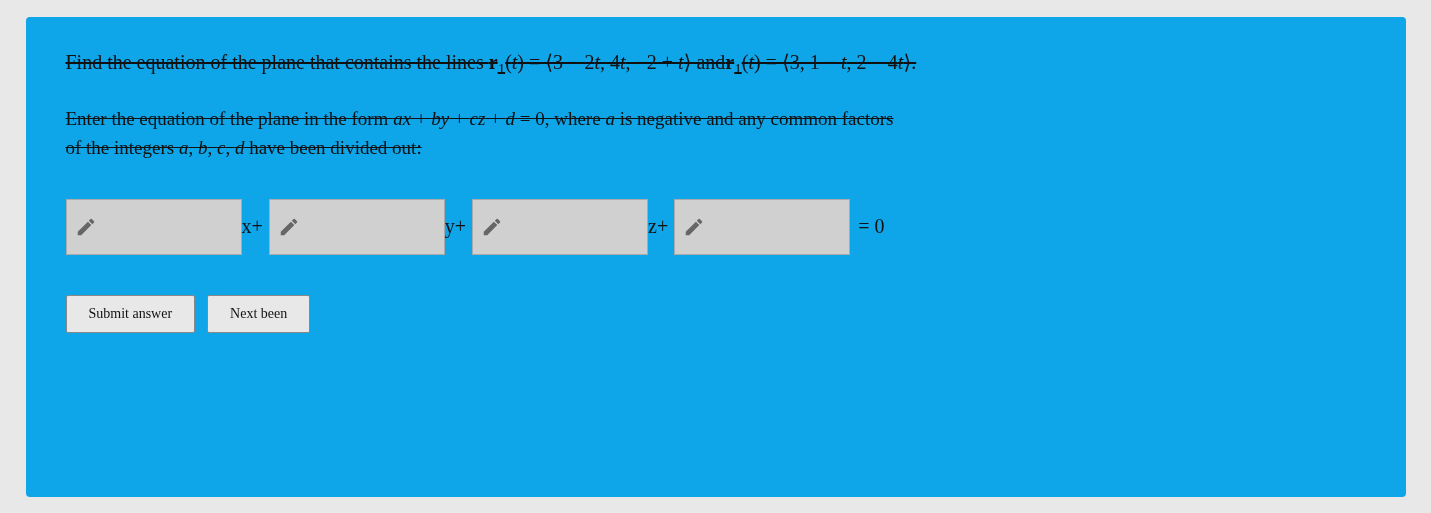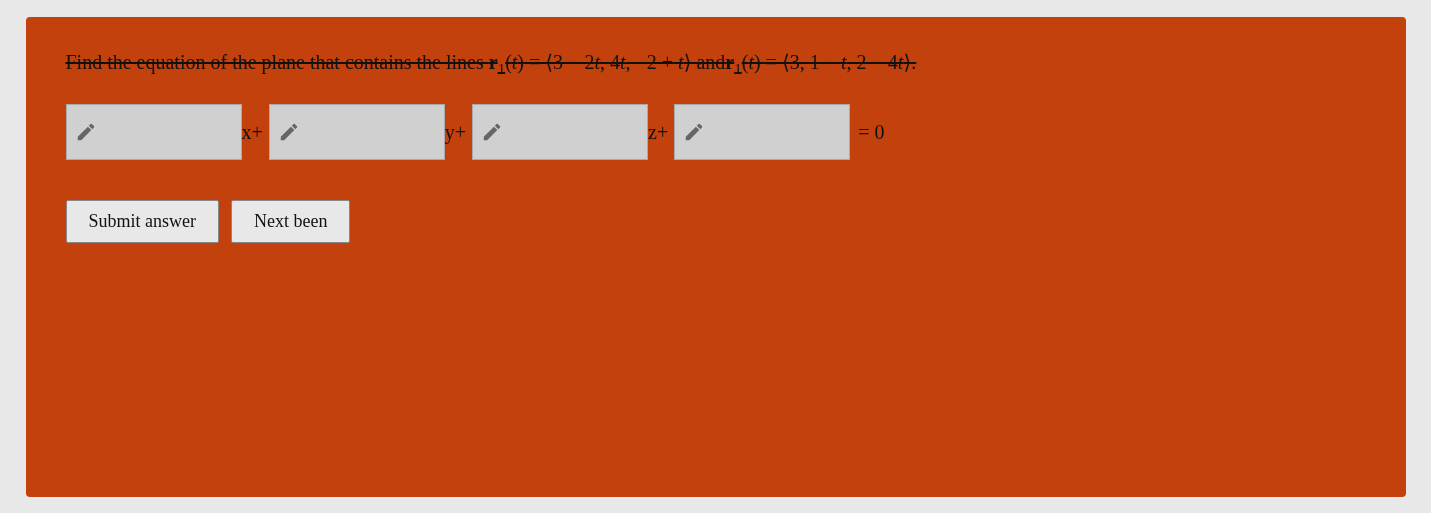--- a/index.html
+++ b/index.html
@@ -12,21 +12,21 @@
       background-color: #e8e8e8;
       font-family: Georgia, 'Times New Roman', serif;
       width: 1431px;
       min-height: 513px;
       display: flex;
       align-items: center;
       justify-content: center;
     }
 
     .main-container {
-      background-color: #c2410c;
+      background-color: #0ea5e9;
       width: 1380px;
       min-height: 480px;
       padding: 30px 40px 40px 40px;
       border-radius: 4px;
     }
 
     .instruction-text {
       font-size: 19px;
       line-height: 1.55;
       color: #111;
@@ -89,21 +89,21 @@
     }
 
     .button-row {
       display: flex;
       gap: 12px;
       align-items: center;
     }
 
     .btn {
       padding: 10px 22px;
-      font-size: 18px;
+      font-size: 14px;
       font-family: Georgia, serif;
       border: 1px solid #888;
       background-color: #e8e8e8;
       cursor: pointer;
       border-radius: 2px;
       color: #111;
     }
 
     sub {
       font-size: 0.75em;
@@ -122,20 +122,24 @@
 <body>
 
 <div class="main-container">
 
   <div class="problem-line">
     Find the equation of the plane that contains the lines
     <b>r</b><sub>1</sub>(<i>t</i>) = ⟨3 − 2<i>t</i>, 4<i>t</i>, −2 + <i>t</i>⟩
     and<b>r</b><sub>1</sub>(<i>t</i>) = ⟨3, 1 − <i>t</i>, 2 − 4<i>t</i>⟩.
   </div>
 
+  <div class="instruction-text" style="text-decoration: line-through;">
+    Enter the equation of the plane in the form <i>ax</i> + <i>by</i> + <i>cz</i> + <i>d</i> = 0, where <i>a</i> is negative and any common factors<br>
+    of the integers <i>a</i>, <i>b</i>, <i>c</i>, <i>d</i> have been divided out:
+  </div>
 
   <div class="input-row">
 
     <div class="input-cell">
       <span class="pencil-icon">
         <svg class="pencil-svg" viewBox="0 0 24 24" fill="none">
           <path d="M3 17.25V21h3.75L17.81 9.94l-3.75-3.75L3 17.25zM20.71 7.04a1 1 0 0 0 0-1.41l-2.34-2.34a1 1 0 0 0-1.41 0l-1.83 1.83 3.75 3.75 1.83-1.83z" fill="#666"></path>
         </svg>
       </span>
       <input type="text" style="">

